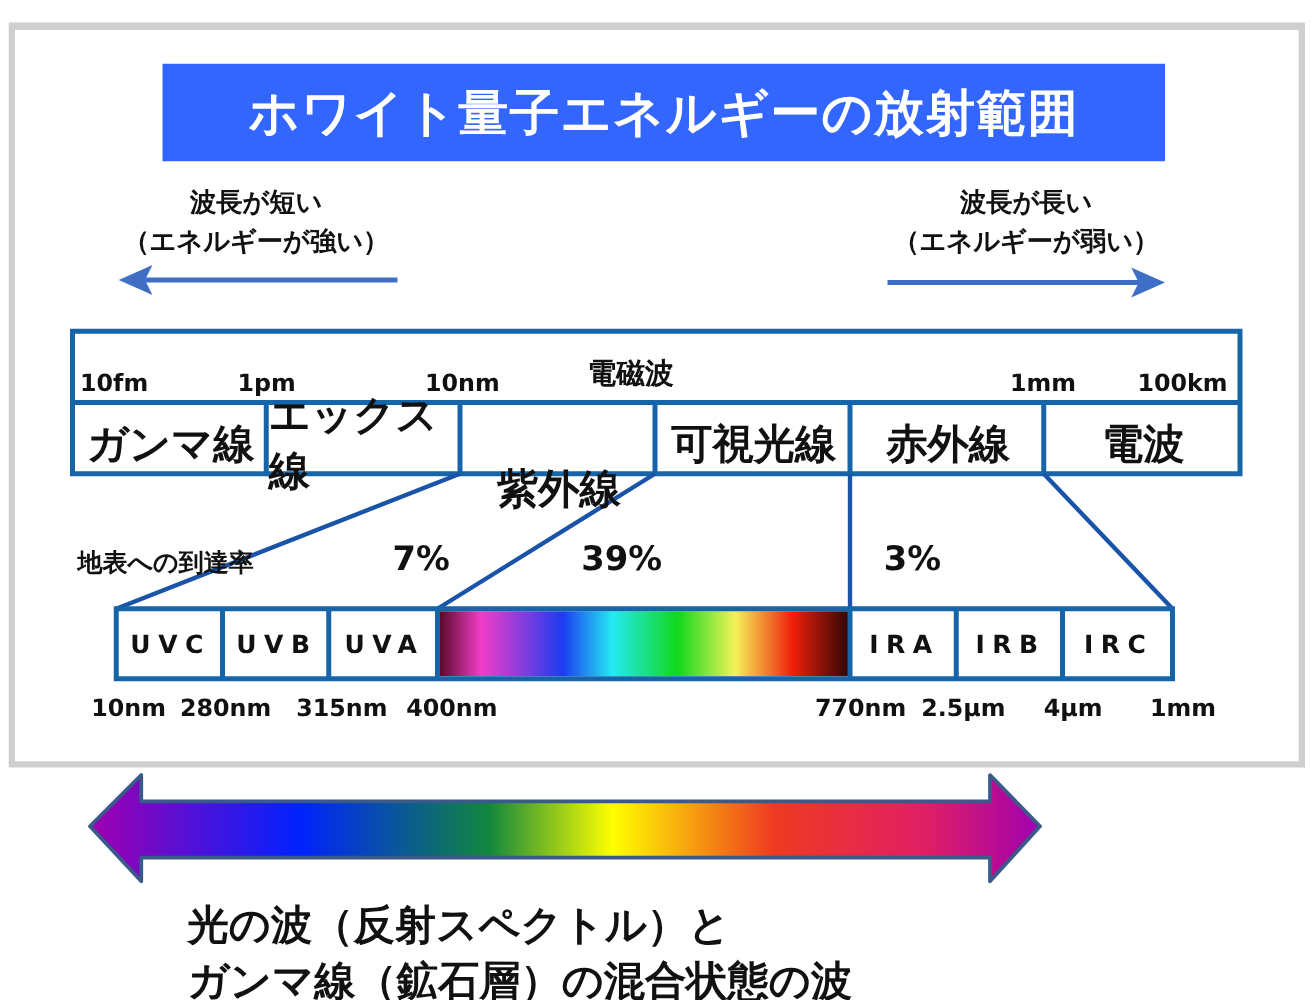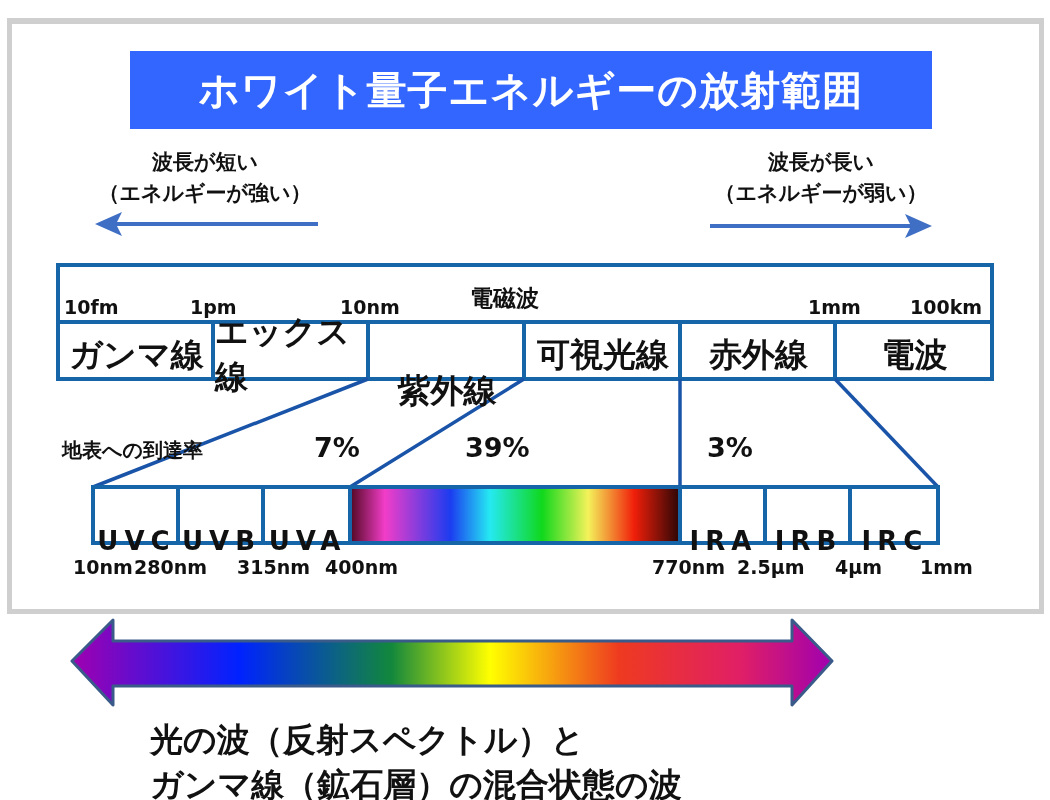--- a/index.html
+++ b/index.html
@@ -11,22 +11,22 @@
            background:#3366ff; color:#fff; font-weight:bold; font-size:40px;
            display:flex; align-items:center; justify-content:center; letter-spacing:1px;margin-top:14px; }
   .dir-text { position:absolute; font-weight:bold; font-size:21px; text-align:center; line-height:31px; }
   svg.overlay { position:absolute; left:0; top:0; }
   .em-label { position:absolute; font-weight:bold; font-size:19px; }
   .band { position:absolute; top:325px; height:60px; display:flex; align-items:center; justify-content:center;
           font-weight:bold; font-size:33px; }
   .em-title { position:absolute; left:470px; top:283px; font-weight:bold; font-size:23px; }
   .pct { position:absolute; font-weight:bold; font-size:27px; }
   .reach { position:absolute; left:62px; top:437px; font-weight:bold; font-size:20px; }
-  .sub { position:absolute; top:516px; height:50px; display:flex; align-items:center; justify-content:center;
-         font-weight:bold; font-size:26px; letter-spacing:6px; font-family:"DejaVu Sans", sans-serif; }
+  .sub { position:absolute; top:490px; height:50px; display:flex; align-items:center; justify-content:center;
+         font-weight:bold; font-size:20px; letter-spacing:6px; font-family:"DejaVu Sans", sans-serif; }
   .wl { position:absolute; top:556px; font-weight:bold; font-size:19px; white-space:nowrap; }
   .bottom-text { position:absolute; left:150px; font-weight:bold; font-size:33px; white-space:nowrap;margin-top:18px; }
 </style>
 </head>
 <body>
 
 <div class="frame"></div>
 
 <div class="title">ホワイト量子エネルギーの放射範囲</div>
 
@@ -122,21 +122,21 @@
 <div class="pct" style="left:707px; top:432px;">3%</div>
 
 <div class="sub" style="left:95px; width:83px;">UVC</div>
 <div class="sub" style="left:180px; width:83px;">UVB</div>
 <div class="sub" style="left:265px; width:85px;">UVA</div>
 <div class="sub" style="left:682px; width:83px;">IRA</div>
 <div class="sub" style="left:767px; width:83px;">IRB</div>
 <div class="sub" style="left:852px; width:86px;">IRC</div>
 
 <div class="wl" style="left:73px;">10nm</div>
-<div class="wl" style="left:134px;text-align:right;">280nm</div>
+<div class="wl" style="left:144px;text-align:right;">280nm</div>
 <div class="wl" style="left:237px;">315nm</div>
 <div class="wl" style="left:325px;">400nm</div>
 <div class="wl" style="left:652px;">770nm</div>
 <div class="wl" style="left:737px;">2.5μm</div>
 <div class="wl" style="left:835px;text-align:center;">4μm</div>
 <div class="wl" style="left:920px;">1mm</div>
 
 <div class="bottom-text" style="top:700px;">光の波（反射スペクトル）と</div>
 <div class="bottom-text" style="top:745px;">ガンマ線（鉱石層）の混合状態の波</div>
 

